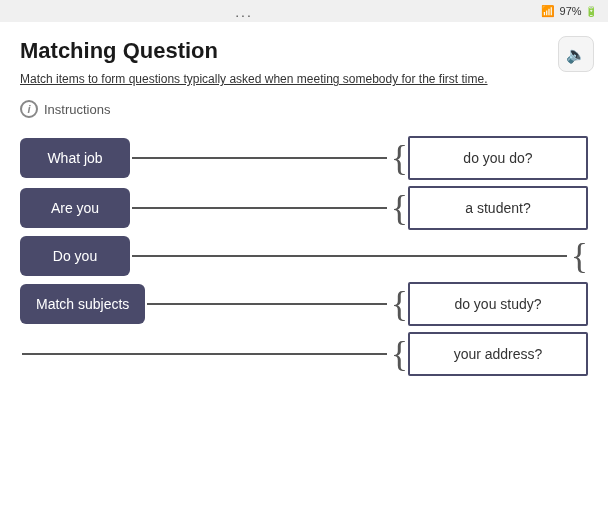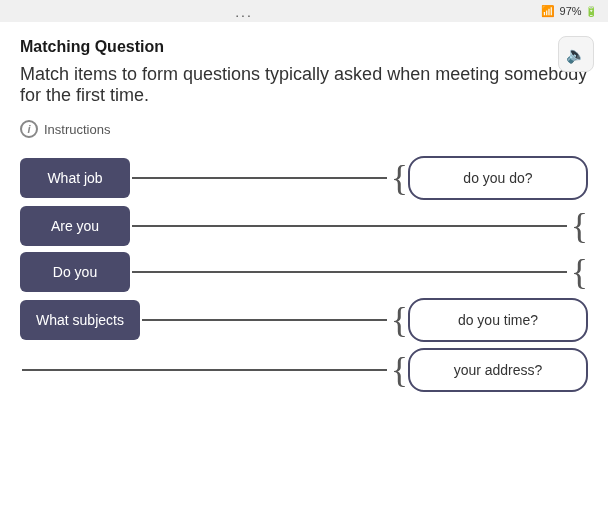--- a/index.html
+++ b/index.html
@@ -43,29 +43,30 @@
       gap: 4px;
       font-size: 11px;
     }
     .main-content {
       background: #ffffff;
       flex: 1;
       padding: 16px 20px;
       position: relative;
     }
     .page-title {
-      font-size: 16px;
+      font-size: 22px;
       font-weight: 700;
       color: #1a1a1a;
       margin-bottom: 8px;
     }
     .subtitle {
-      font-size: 18px;
+      font-size: 12px;
       color: #333;
       margin-bottom: 14px;
+      text-decoration: underline;
     }
     .instructions-row {
       display: flex;
       align-items: center;
       gap: 6px;
       margin-bottom: 18px;
       font-size: 13px;
       color: #555;
     }
     .info-circle {
@@ -118,21 +119,21 @@
       color: #555;
       line-height: 1;
       margin-left: 2px;
       font-family: Georgia, serif;
     }
     .right-box {
       border: 2px solid #4a4a6a;
       background: #ffffff;
       color: #333;
       padding: 12px 16px;
-      border-radius: 16px;
+      border-radius: 2px;
       font-size: 14px;
       min-width: 180px;
       text-align: center;
     }
     .volume-btn {
       position: absolute;
       top: 14px;
       right: 14px;
       width: 36px;
       height: 36px;
@@ -183,35 +184,36 @@
         <span class="curly-brace">{</span>
       </div>
       <div class="right-box">do you do?</div>
     </div>
       <div class="match-row">
       <div class="left-box">Are you</div>
       <div class="connector">
         <div class="line"></div>
         <span class="curly-brace">{</span>
       </div>
+      <div class="right-box">a student?</div>
     </div>
       <div class="match-row">
       <div class="left-box">Do you</div>
       <div class="connector">
         <div class="line"></div>
         <span class="curly-brace">{</span>
       </div>
     </div>
       <div class="match-row">
-      <div class="left-box">What subjects</div>
-      <div class="connector">
-        <div class="line"></div>
-        <span class="curly-brace">{</span>
-      </div>
-      <div class="right-box">do you time?</div>
+      <div class="left-box">Match subjects</div>
+      <div class="connector">
+        <div class="line"></div>
+        <span class="curly-brace">{</span>
+      </div>
+      <div class="right-box">do you study?</div>
     </div>
       <div class="match-row">
       <div class="connector">
         <div class="line"></div>
         <span class="curly-brace">{</span>
       </div>
       <div class="right-box">your address?</div>
     </div>
     </div>
 

